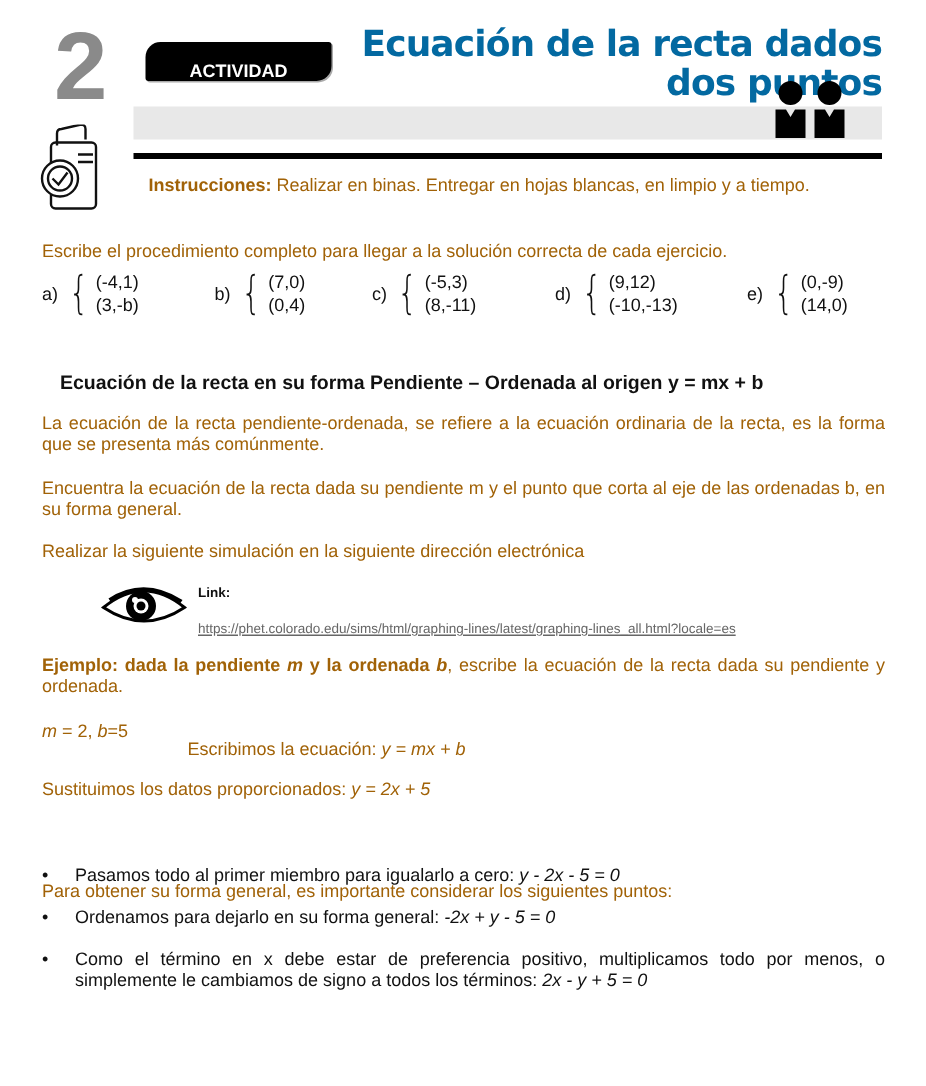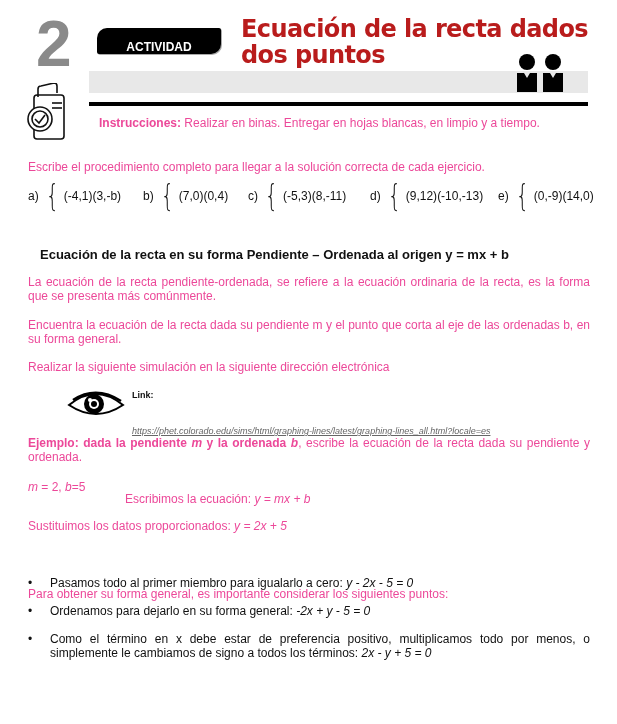--- a/index.html
+++ b/index.html
@@ -13,40 +13,40 @@
       line-height: 64px; font-family: "Liberation Sans", sans-serif;
     }
     .badge {
       left: 97px; top: 28px; width: 124px; height: 26px; background: #000;
       border-radius: 10px 2px 10px 2px; color: #fff; font-size: 12px; font-weight: bold;
       display: flex; align-items: flex-end; justify-content: center;
       box-shadow: 1px 1px 0 #aaa;
     }
     .title {
       left: 241px; top: 16px; font-size: 24px; font-weight: bold; line-height: 26px;
-      font-family: "DejaVu Sans", sans-serif; letter-spacing: -0.6px; color: #b91c1c;
+      font-family: "DejaVu Sans", sans-serif; letter-spacing: -0.6px; color: #0369a1; text-align: right;
     }
     .gray-band { left: 89px; top: 71px; width: 499px; height: 22px; background: #e8e8e8; }
     .black-rule { left: 89px; top: 102px; width: 499px; height: 4px; background: #000; }
     .people-icon { left: 514px; top: 53px; width: 52px; height: 40px; }
     .clipboard-icon { left: 26px; top: 83px; width: 46px; height: 58px; }
     .instructions {
       left: 99px; top: 116px; font-size: 12px; color: #111;
     }
     .instructions b { font-weight: bold; }
-    .text { font-size: 12px; line-height: 14px; color: #ec4899; }
+    .text { font-size: 12px; line-height: 14px; color: #a16207; }
     .para { left: 28px; width: 562px; text-align: justify; }
     .exercise { font-size: 12px; display: flex; align-items: center; }
     .exercise .lbl { margin-right: 4px; }
     .exercise .brace { font-size: 30px; line-height: 30px; font-weight: 200; margin-right: 2px; transform: scaleX(0.7); font-family: "DejaVu Sans", sans-serif; }
-    .exercise .pts { display: flex; flex-direction: row; line-height: 15px; }
+    .exercise .pts { display: flex; flex-direction: column; line-height: 15px; }
     .section-title { left: 40px; top: 247px; font-size: 13px; font-weight: bold; }
     .eye-icon { left: 67px; top: 389px; width: 58px; height: 30px; }
     .link-label { left: 132px; top: 390px; font-size: 9px; font-weight: bold; }
-    .link-url { left: 132px; top: 426px; font-size: 9px; font-style: italic; color: #666; text-decoration: underline; }
+    .link-url { left: 132px; top: 414px; font-size: 9px; color: #666; text-decoration: underline; }
     .bullet { left: 28px; width: 562px; display: flex; font-size: 12px; line-height: 14px; }
     .bullet .dot { width: 22px; flex: 0 0 22px; }
     .bullet .btxt { flex: 1; text-align: justify; }
     i { font-style: italic; }
   </style>
 </head>
 <body>
 
 <div class="abs big-number">2</div>
 <div class="abs badge">

